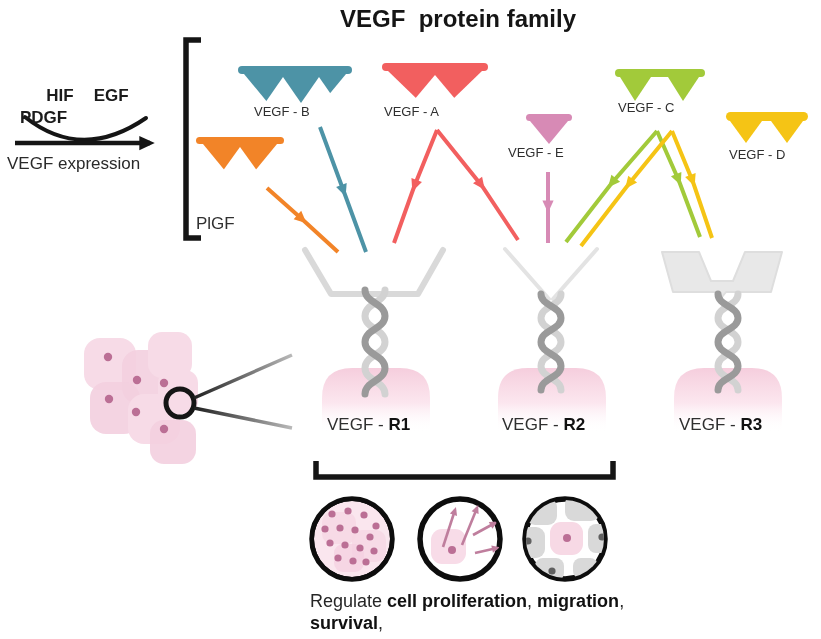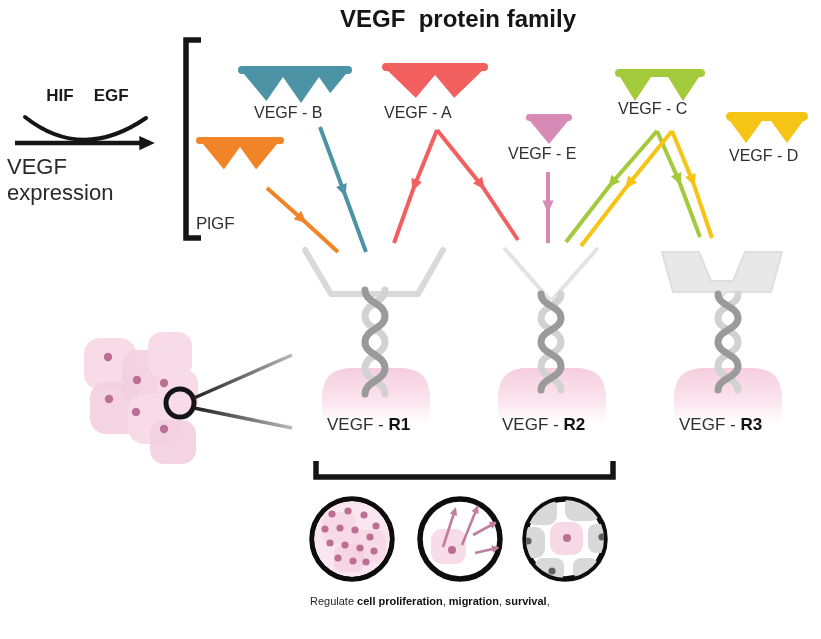--- a/index.html
+++ b/index.html
@@ -4,25 +4,25 @@
 <style>
   html,body{margin:0;padding:0;background:#ffffff;}
   .canvas{
     position:relative;width:821px;height:639px;background:#ffffff;overflow:hidden;
     font-family:"Liberation Sans", sans-serif;color:#1f1f1f;
   }
   .abs{position:absolute;}
   .ctr{}
   .title{font-size:24px;font-weight:bold;white-space:pre;color:#151515;}
   .reg{font-size:17px;font-weight:bold;color:#1b1b1b;}
-  .regcap{font-size:22px;color:#2a2a2a;}
-  .liglab{font-size:16px;color:#2f2f2f;}
+  .regcap{font-size:17px;color:#2a2a2a;}
+  .liglab{font-size:13px;color:#2f2f2f;}
   .reclab{font-size:17px;color:#2f2f2f;}
   .reclab b{color:#111;}
-  .caption{font-size:11px;color:#262626;line-height:22px;width:390px;}
+  .caption{font-size:18px;color:#262626;line-height:22px;width:390px;}
   .caption b{color:#111;}
   .watermark{font-size:25px;color:rgba(138,138,138,0.55);letter-spacing:1px;white-space:pre;}
   svg{position:absolute;left:0;top:0;}
 </style>
 </head>
 <body>
 
 <div class="canvas">
 
   <svg width="821" height="639" viewBox="0 0 821 639">
@@ -230,20 +230,21 @@
       </g>
     </g>
   </svg>
 
   <div class="abs title ctr" style="left:340px;top:5px;width:346px;">VEGF  protein family</div>
 
   <div class="abs reg" style="left:20px;top:86px;width:135px;display:flex;justify-content:center;gap:20px;text-align:right;">
     <span>HIF</span>
     <span>EGF</span>
   </div>
+  <div class="abs reg ctr" style="left:20px;top:108px;width:135px;">PDGF</div>
   <div class="abs regcap ctr" style="left:7px;top:154px;width:160px;">VEGF expression</div>
 
   <div class="abs liglab ctr" style="left:196px;top:177px;width:90px;font-size:17px;margin-top:37px;">PlGF</div>
   <div class="abs liglab ctr" style="left:254px;top:104px;width:92px;">VEGF - B</div>
   <div class="abs liglab ctr" style="left:384px;top:104px;width:92px;">VEGF - A</div>
   <div class="abs liglab ctr" style="left:508px;top:145px;width:86px;">VEGF - E</div>
   <div class="abs liglab ctr" style="left:618px;top:100px;width:86px;">VEGF - C</div>
   <div class="abs liglab ctr" style="left:729px;top:147px;width:88px;">VEGF - D</div>
 
   <div class="abs reclab ctr" style="left:327px;top:415px;width:100px;"><span>VEGF - </span><b>R1</b></div>

